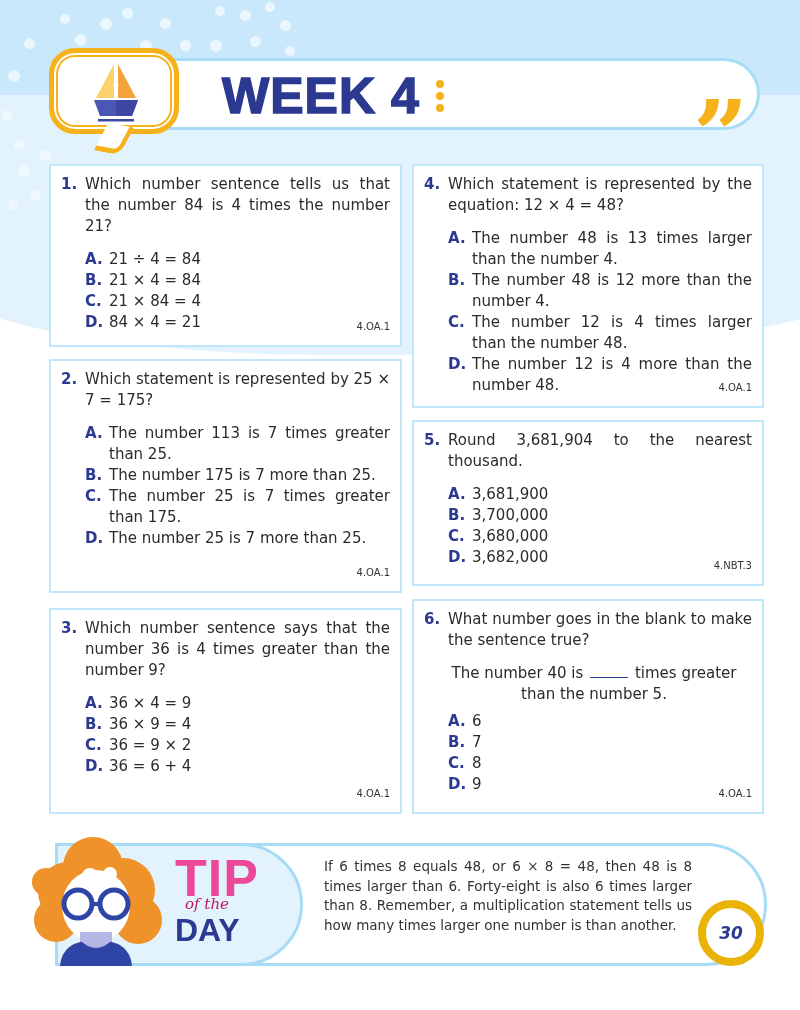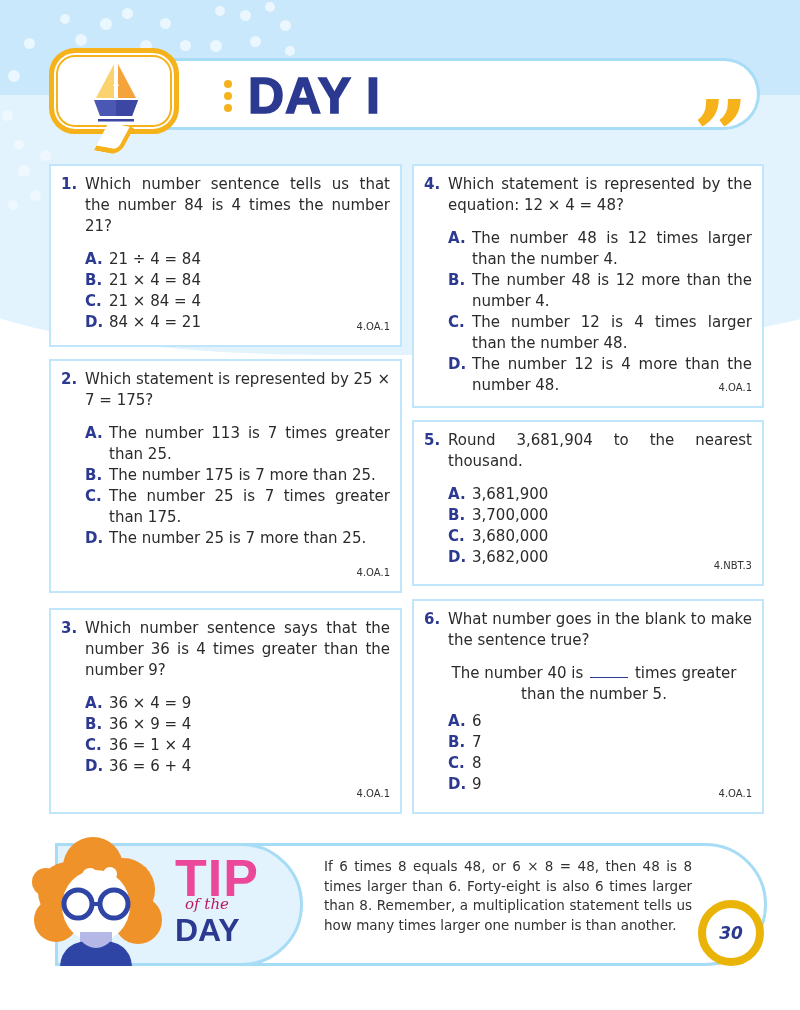--- a/index.html
+++ b/index.html
@@ -139,26 +139,26 @@
 <svg class="boat" viewBox="0 0 48 62">
   <polygon points="22,2 22,36 4,36" fill="#fbd36e"></polygon>
   <polygon points="26,2 26,36 44,36" fill="#f5a33b"></polygon>
   <polygon points="24,18 21,24 27,24" fill="#ffffff"></polygon>
   <rect x="23.2" y="20" width="1.6" height="16" fill="#ffffff"></rect>
   <polygon points="2,38 46,38 40,54 8,54" fill="#4a57b3"></polygon>
   <polygon points="24,38 46,38 40,54 24,54" fill="#3b47a3"></polygon>
   <rect x="6" y="57" width="36" height="2.5" fill="#3b47a3"></rect>
 </svg>
 <div class="title-text">
+  <span>WEEK 4</span>
   <span class="title-sep">
       <span></span>
       <span></span>
       <span></span>
     </span>
-  <span>DAY I</span>
 </div>
 <div class="quote-mark">”</div>
 
 <div class="qbox" style="left:49px;top:164px;width:353px;height:183px;">
   <div class="q-stem">
     <span class="q-num">1.</span>
     <span class="q-text">Which number sentence tells us that the number 84 is 4 times the number 21?</span>
   </div>
   <div class="choices">
     <div class="choice">
@@ -216,39 +216,39 @@
     <div class="choice">
         <span class="choice-letter">A.</span>
         <span class="choice-text">36 × 4 = 9</span>
       </div>
     <div class="choice">
         <span class="choice-letter">B.</span>
         <span class="choice-text">36 × 9 = 4</span>
       </div>
     <div class="choice">
         <span class="choice-letter">C.</span>
-        <span class="choice-text">36 = 1 × 4</span>
+        <span class="choice-text">36 = 9 × 2</span>
       </div>
     <div class="choice">
         <span class="choice-letter">D.</span>
         <span class="choice-text">36 = 6 + 4</span>
       </div>
   </div>
   <div class="standard">4.OA.1</div>
 </div>
 
 <div class="qbox" style="left:412px;top:164px;width:352px;height:244px;">
   <div class="q-stem">
     <span class="q-num">4.</span>
     <span class="q-text">Which statement is represented by the equation: 12 × 4 = 48?</span>
   </div>
   <div class="choices">
     <div class="choice">
         <span class="choice-letter">A.</span>
-        <span class="choice-text">The number 48 is 12 times larger than the number 4.</span>
+        <span class="choice-text">The number 48 is 13 times larger than the number 4.</span>
       </div>
     <div class="choice">
         <span class="choice-letter">B.</span>
         <span class="choice-text">The number 48 is 12 more than the number 4.</span>
       </div>
     <div class="choice">
         <span class="choice-letter">C.</span>
         <span class="choice-text">The number 12 is 4 times larger than the number 48.</span>
       </div>
     <div class="choice">

